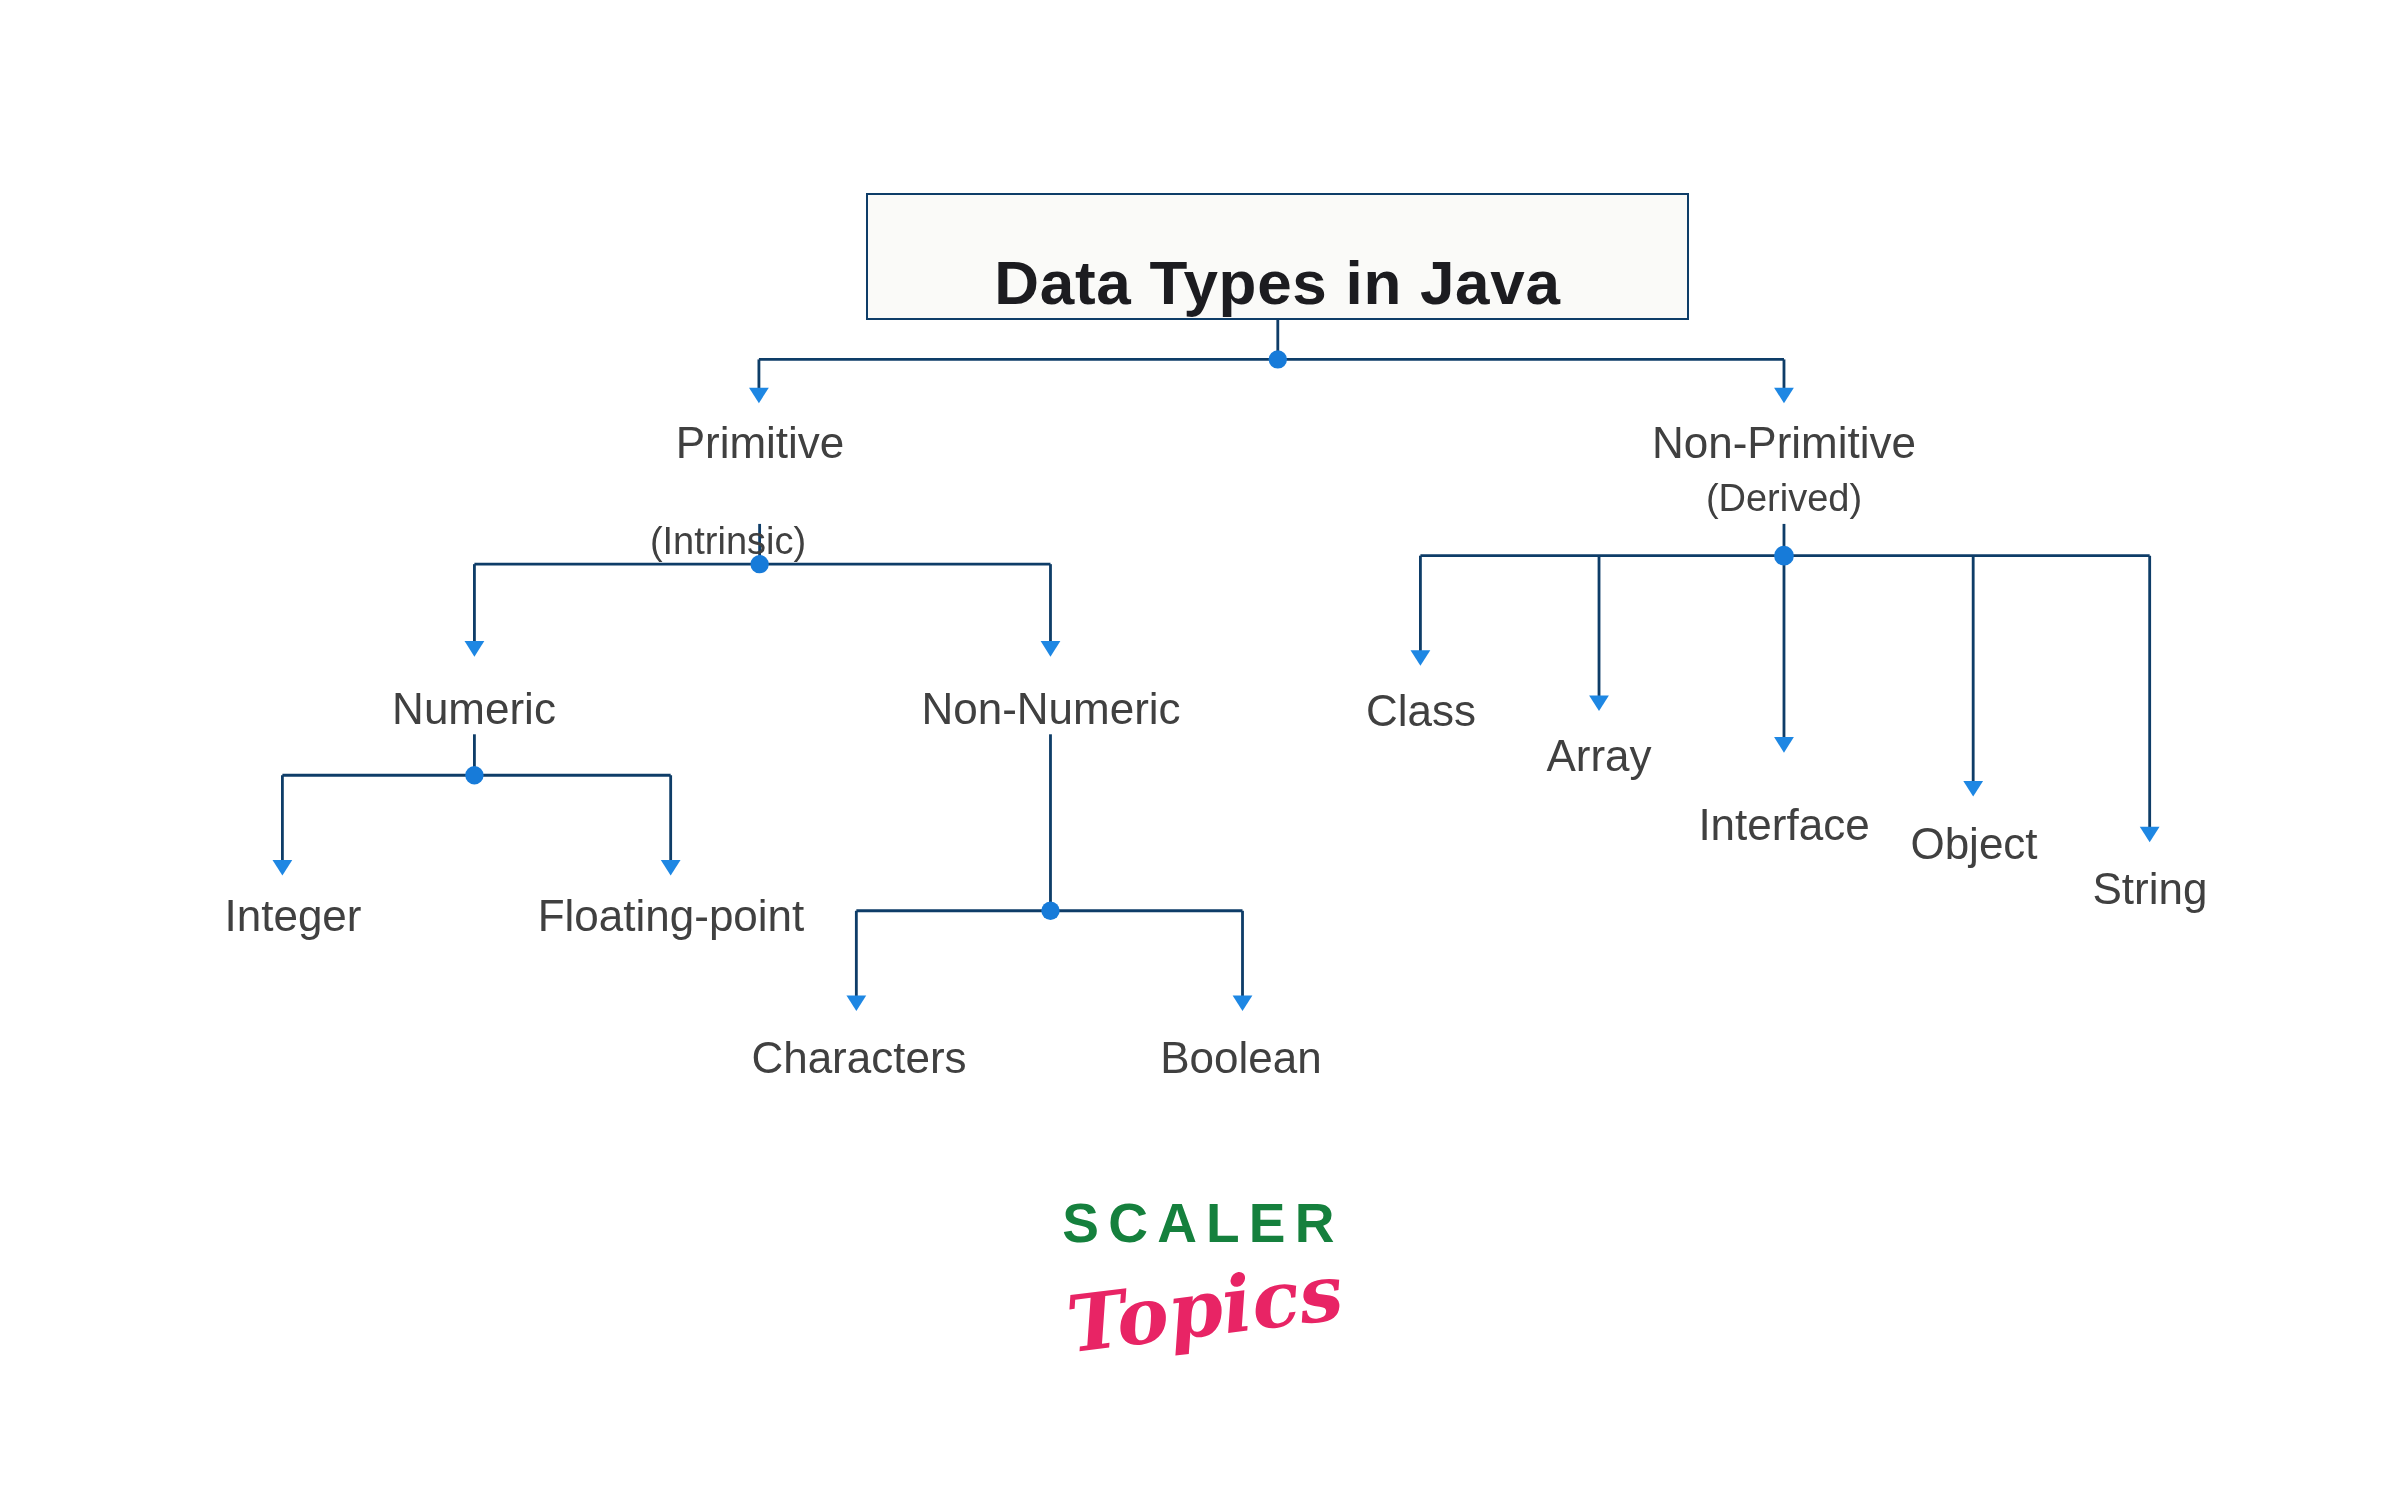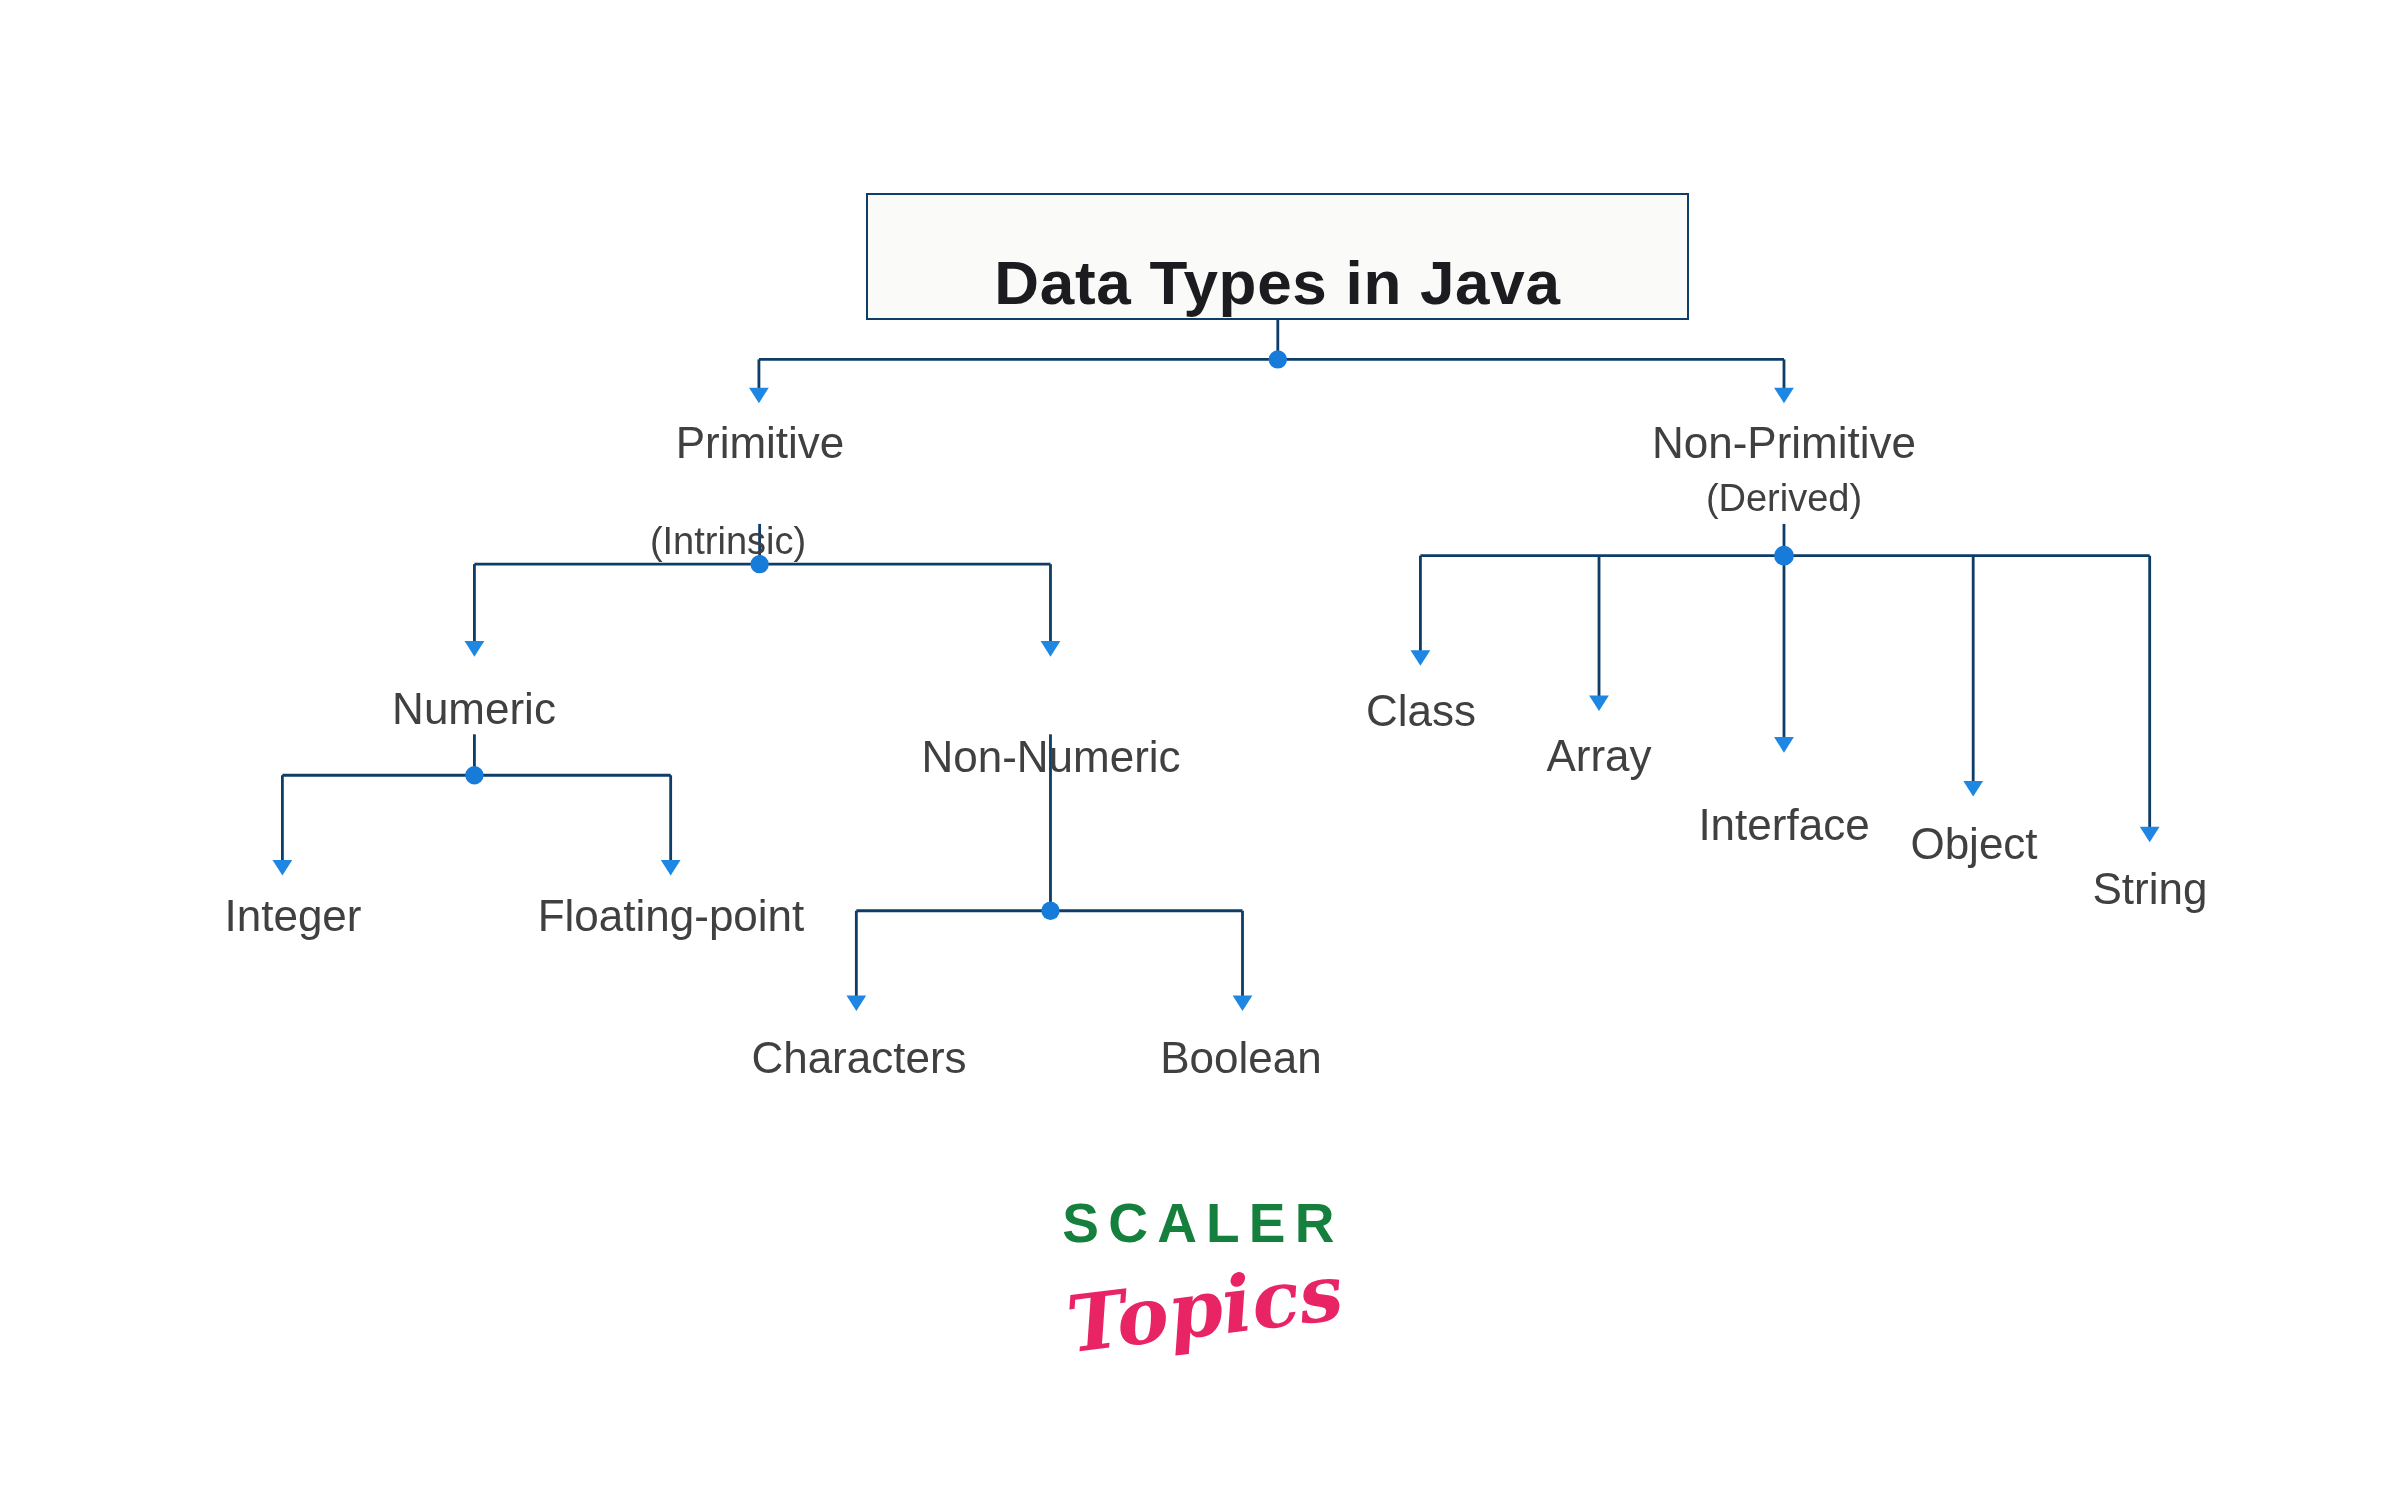--- a/index.html
+++ b/index.html
@@ -130,21 +130,21 @@
   <div class="title-box">
     <div class="title-text">Data Types in Java</div>
   </div>
 
   <div class="node" style="left:760px; top:443px;">Primitive</div>
   <div class="node sub" style="left:728px; top:498px;margin-top:43px;">(Intrinsic)</div>
   <div class="node" style="left:1784px; top:443px;">Non-Primitive</div>
   <div class="node sub" style="left:1784px; top:498px;">(Derived)</div>
 
   <div class="node" style="left:474px; top:709px;">Numeric</div>
-  <div class="node" style="left:1051px; top:709px;margin-top:48px;">Non-Numeric</div>
+  <div class="node" style="left:1051px; top:709px;">Non-Numeric</div>
 
   <div class="node" style="left:293px; top:916px;">Integer</div>
   <div class="node" style="left:671px; top:916px;">Floating-point</div>
 
   <div class="node" style="left:859px; top:1058px;">Characters</div>
   <div class="node" style="left:1241px; top:1058px;">Boolean</div>
 
   <div class="node" style="left:1421px; top:711px;">Class</div>
   <div class="node" style="left:1599px; top:756px;">Array</div>
   <div class="node" style="left:1784px; top:825px;">Interface</div>

